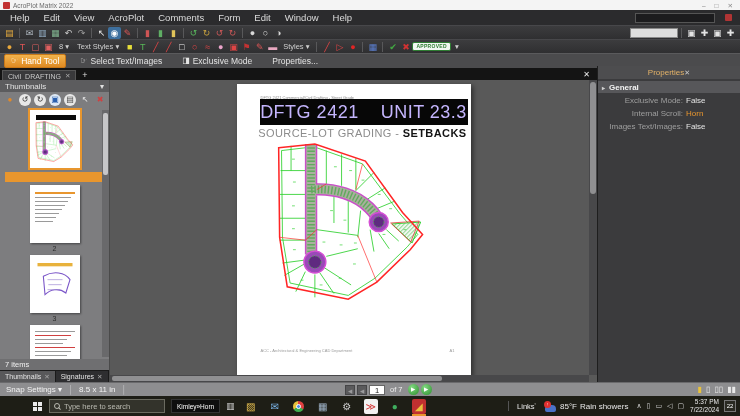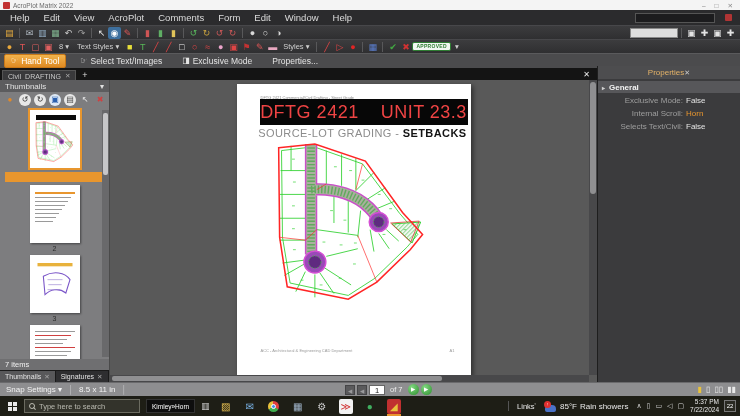--- a/index.html
+++ b/index.html
@@ -65,21 +65,21 @@
   .tp-footer{height:11px;background:#6f6f71;color:#f0f0f0;font-size:7.5px;display:flex;align-items:center;padding:0 5px;flex:none;}
   .tp-tabs{height:12px;display:flex;background:#1a1a1a;gap:1px;flex:none;align-items:flex-end;}
   .tp-tab{font-size:7px;color:#e2e2e2;display:flex;align-items:center;gap:3px;padding:0 5px;height:11px;}
   .tp-tab.first{background:#58585a;}
   .tp-tab.second{background:#2e2e30;}
 
   
   .viewer{flex:1;background:#595959;position:relative;overflow:hidden;}
   .page{position:absolute;left:50%;transform:translateX(-50%);top:4px;width:234px;height:292px;background:#fff;box-shadow:2px 2px 5px rgba(0,0,0,.5);}
   .pg-note{position:absolute;top:11px;left:24px;font-size:4px;color:#8a8a8a;white-space:nowrap;}
-  .pg-titlebar{position:absolute;top:15px;left:23px;right:3px;height:26px;background:#070707;color:#ef4444;display:flex;align-items:center;justify-content:center;font-size:18px;white-space:pre;letter-spacing:.5px;}
+  .pg-titlebar{position:absolute;top:15px;left:23px;right:3px;height:26px;background:#070707;color:#c4b5fd;display:flex;align-items:center;justify-content:center;font-size:18px;white-space:pre;letter-spacing:.5px;}
   .pg-subtitle{position:absolute;top:43px;right:4px;font-size:11px;color:#8c8c8c;letter-spacing:.4px;white-space:nowrap;}
   .pg-subtitle b{color:#141414;}
   .pg-svg-holder{position:absolute;top:58px;left:30px;}
   .pg-footer-l{position:absolute;bottom:23px;left:24px;font-size:4px;color:#9a9a9a;white-space:nowrap;}
   .pg-footer-r{position:absolute;bottom:23px;right:16px;font-size:4px;color:#9a9a9a;}
   .vscroll{position:absolute;right:0;top:0;bottom:7px;width:8px;background:#48484a;}
   .vthumb{position:absolute;top:2px;left:1px;width:6px;height:112px;background:#8f8f91;border-radius:3px;}
   .hscroll{position:absolute;left:0;right:8px;bottom:0;height:7px;background:#48484a;}
   .hthumb{position:absolute;left:2px;top:1px;height:5px;width:330px;background:#8f8f91;border-radius:2px;}
 
@@ -100,21 +100,21 @@
   .sb-sep{color:#c4c4c6;}
   .sb-nav{position:absolute;left:345px;top:1px;display:flex;align-items:center;gap:2px;}
   .nav-btn{width:10px;height:10px;background:#5a5a5c;color:#9a9a9c;font-size:5.5px;line-height:10px;text-align:center;border:1px solid #454547;}
   .nav-page{width:16px;height:10px;background:#fff;color:#222;font-size:7.5px;text-align:center;line-height:10px;border:1px solid #666;}
   .nav-of{color:#efefef;font-size:7.5px;margin:0 3px;}
   .nav-green{width:11px;height:11px;border-radius:50%;background:radial-gradient(circle at 35% 30%,#82d882,#2d8f2d);color:#fff;font-size:5.5px;line-height:11px;text-align:center;}
   .sb-right{position:absolute;right:4px;top:0;height:14px;display:flex;align-items:center;gap:4px;}
   .view-ic{font-size:8px;line-height:12px;}
 
   
-  .taskbar{position:absolute;left:0;right:0;bottom:0;height:20px;background:#1e1e16;display:flex;align-items:center;color:#e8e8e8;}
+  .taskbar{position:absolute;left:0;right:0;bottom:0;height:20px;background:#1e1e16;display:flex;align-items:center;color:#e8e8e8;padding-left:25px;}
   .start{width:24px;display:flex;justify-content:center;}
   .winlogo{display:grid;grid-template-columns:4px 4px;grid-template-rows:4px 4px;gap:1px;}
   .winlogo i{background:#eaeaea;}
   .tsearch{width:116px;height:14px;background:#33332b;border:1px solid #6b6b60;display:flex;align-items:center;gap:4px;padding:0 4px;font-size:7.5px;color:#b9b9b0;margin-right:6px;white-space:nowrap;}
   .mag{width:6px;height:6px;border:1px solid #b9b9b0;border-radius:50%;position:relative;flex:none;}
   .mag::after{content:"";position:absolute;width:3px;height:1px;background:#b9b9b0;transform:rotate(45deg);right:-2px;bottom:-1px;}
   .kimley{background:#0e0e0e;color:#fff;font-size:6.5px;height:14px;display:flex;align-items:center;padding:0 5px;margin-right:6px;border:1px solid #333;white-space:nowrap;}
   .taskview{font-size:9px;color:#d8d8d8;margin-right:9px;}
   .tb-apps{display:flex;gap:10px;align-items:center;}
   .tb-app{width:14px;height:15px;font-size:10px;line-height:15px;text-align:center;position:relative;}
@@ -422,21 +422,21 @@
     <div>
         <div class="prow">
           <span class="plabel">Exclusive Mode:</span>
           <span class="pval">False</span>
         </div>
         <div class="prow">
           <span class="plabel">Internal Scroll:</span>
           <span class="pval hl">Horn</span>
         </div>
         <div class="prow">
-          <span class="plabel">Selects Text/Civil:</span>
+          <span class="plabel">Images Text/Images:</span>
           <span class="pval">False</span>
         </div>
       </div>
   </div>
 
   <div class="statusbar">
     <div class="sb-left">
       <span>
         <span>Snap Settings</span> <span>▾</span>
       </span>

